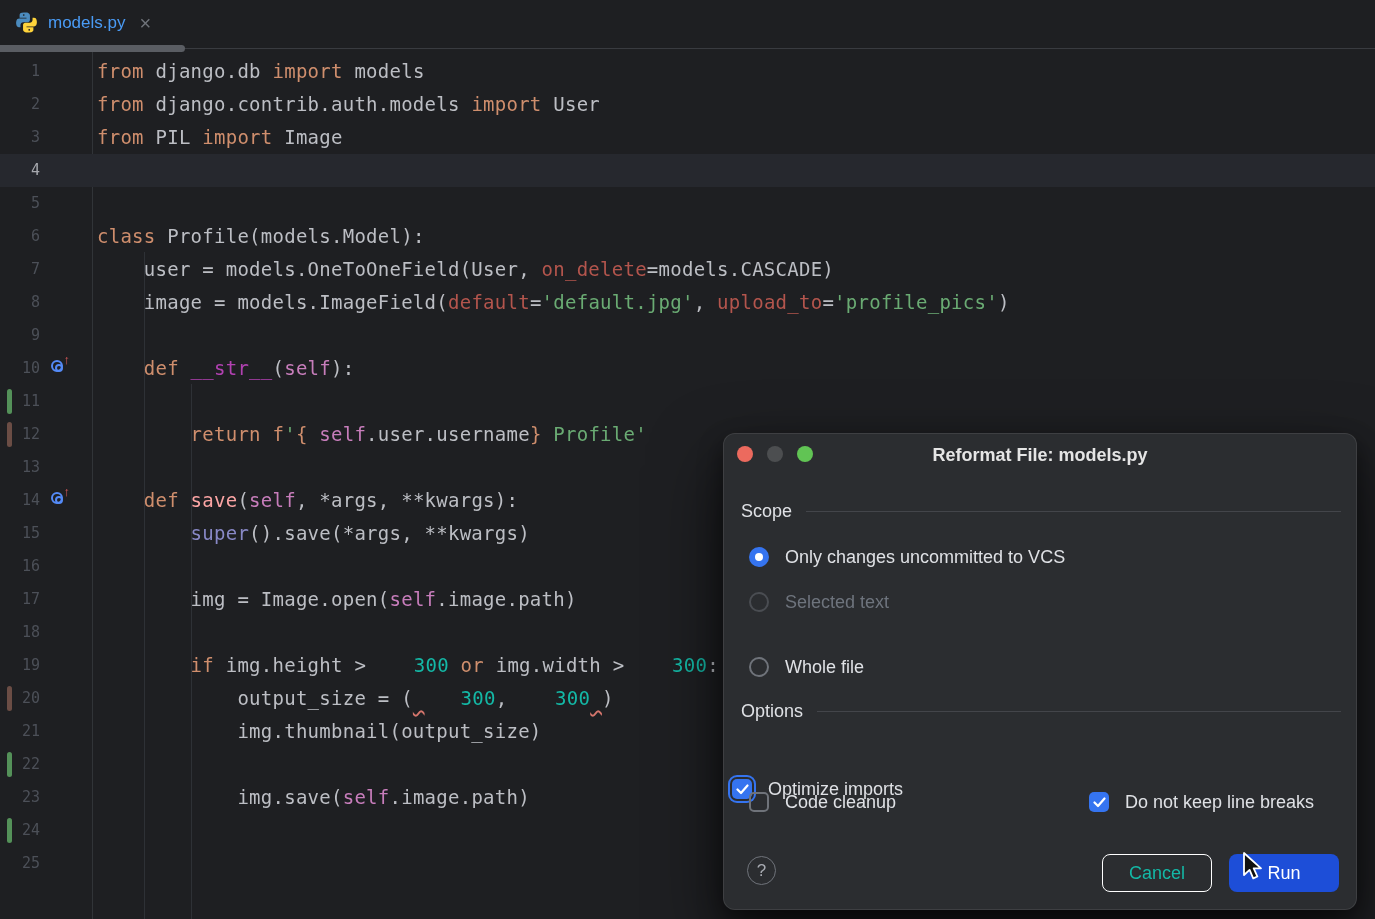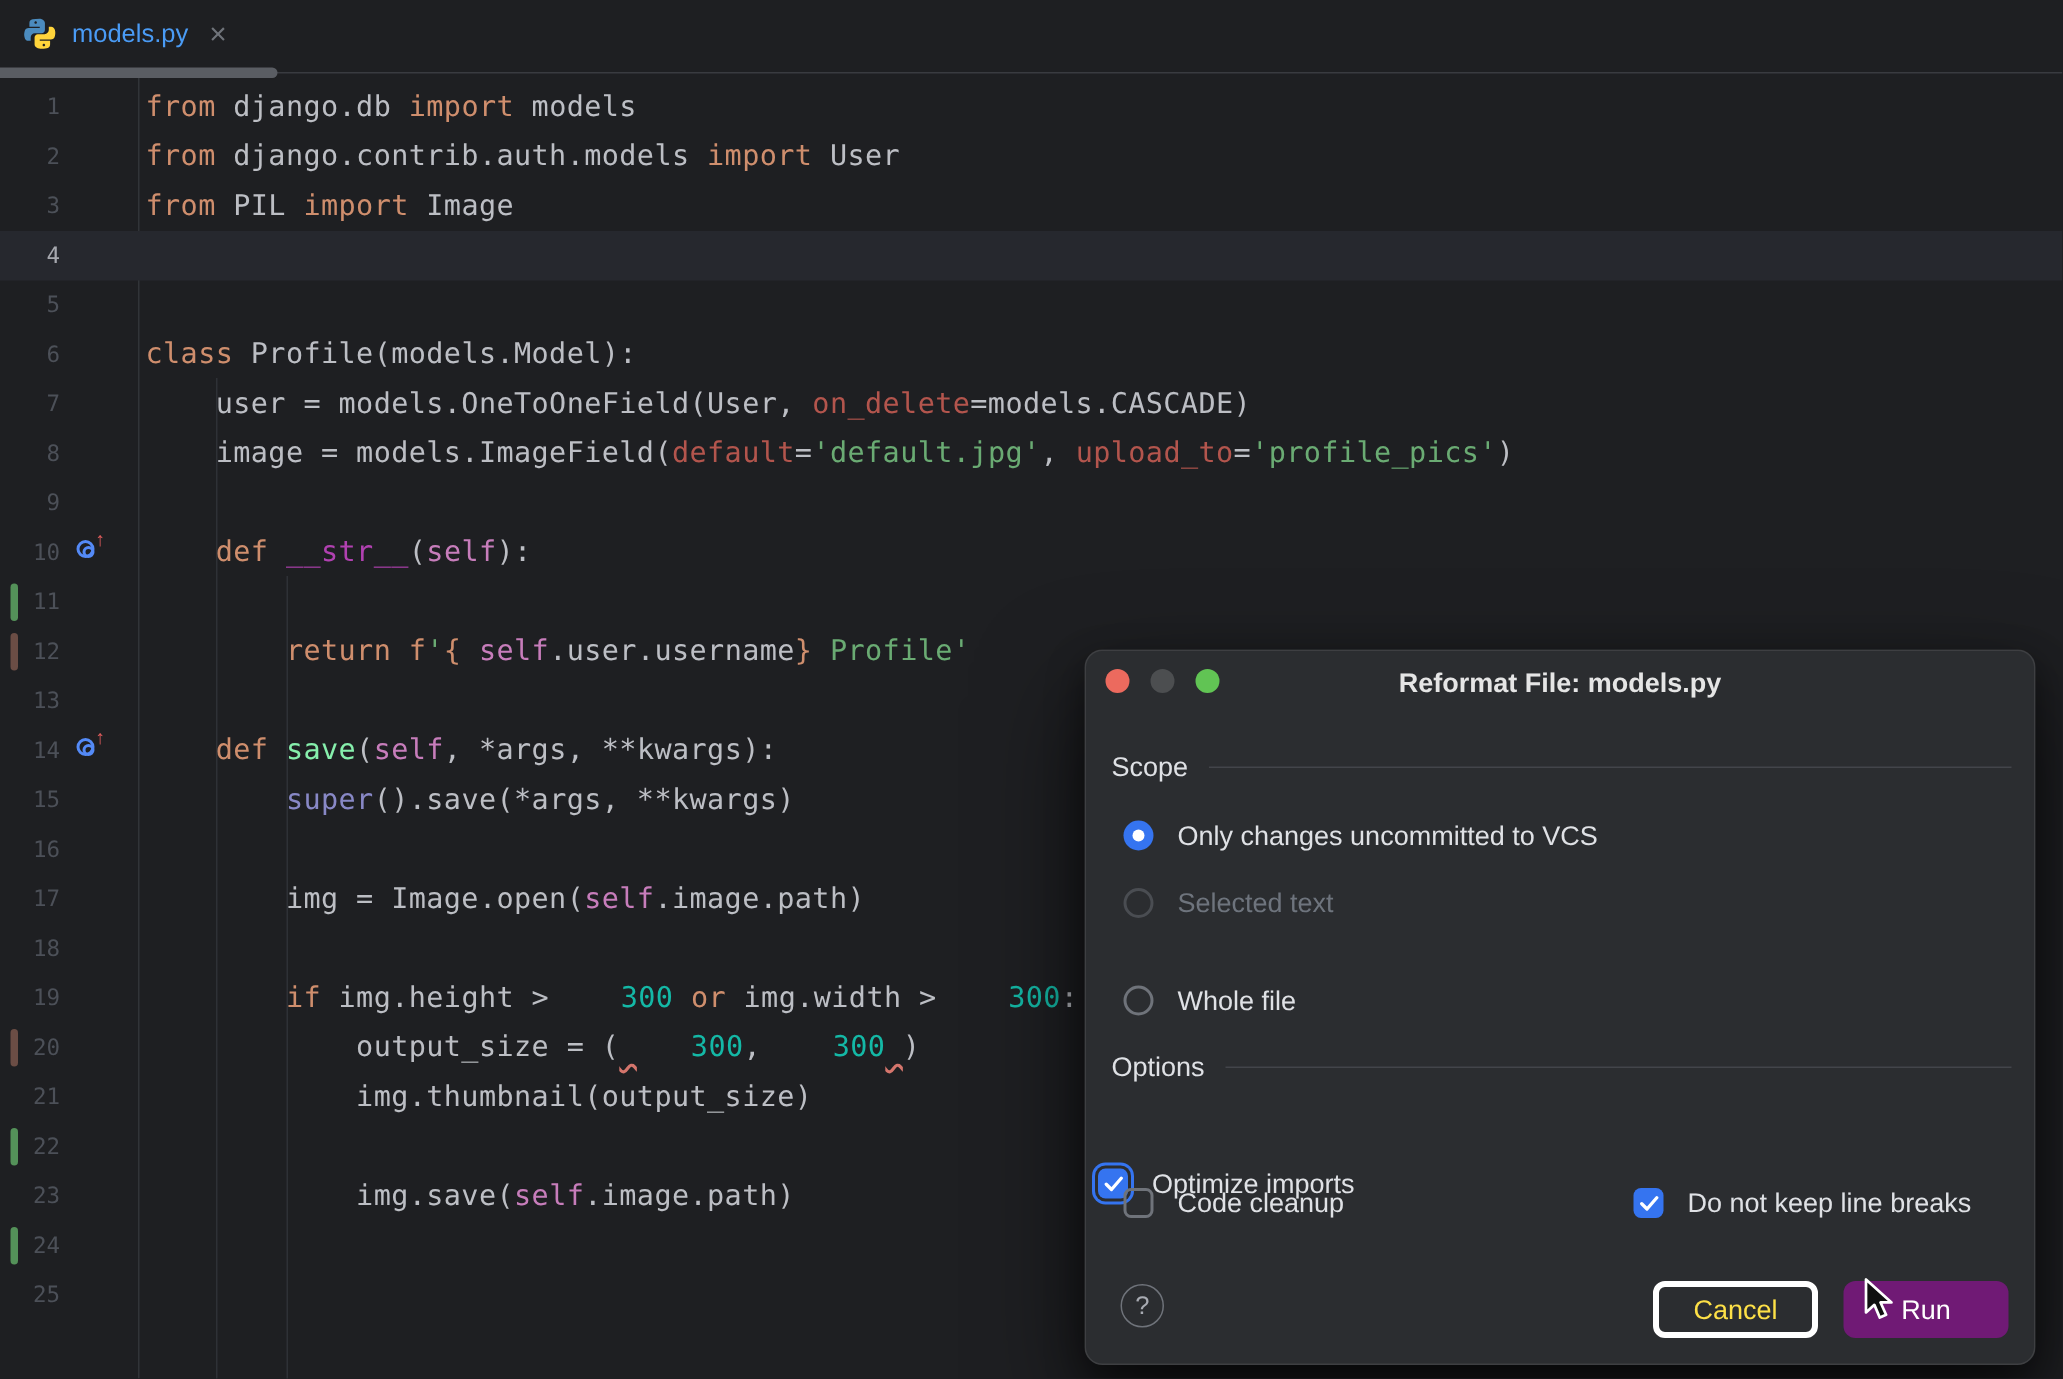--- a/index.html
+++ b/index.html
@@ -42,21 +42,21 @@
          font-size:13px; font-weight:bold; font-family:"Liberation Sans",sans-serif; }
   .code { position:absolute; left:97px; top:0; height:33px; line-height:33px;
           white-space:pre; font-size:19px; letter-spacing:0.26px; color:#BCBEC4; }
   .s-kw   { color:#CF8E6D; }
   .s-pl   { color:#BCBEC4; }
   .s-nm   { color:#B3554D; }
   .s-st   { color:#6AAB73; }
   .s-num  { color:#14b8a6;margin-left:36px; }
   .s-slf  { color:#C77DBB; }
   .s-magic{ color:#B141B1; }
-  .s-fn   { color:#86efac; }
+  .s-fn   { color:#fca5a5; }
   .s-bi   { color:#8888C6; }
   .squig  { text-decoration:underline wavy #D5756C 1.5px; text-underline-offset:5px;
             text-decoration-skip-ink:none; }
 
   
   .dialog { position:absolute; left:723px; top:433px; width:634px; height:477px;
     background:#2B2D30; border-radius:12px; border:1px solid rgba(255,255,255,.09);
     box-shadow:0 30px 70px rgba(0,0,0,.6), 0 10px 25px rgba(0,0,0,.45); }
   .tl { position:absolute; top:12px; left:13px; display:flex; gap:14px; }
   .dot { width:16px; height:16px; border-radius:50%; }
@@ -86,22 +86,22 @@
   .cb.checked { background:#3574F0; }
   .cb.checked svg { width:13px; height:11px; }
   .cb.focused { box-shadow:0 0 0 2px #2B2D30, 0 0 0 4px #3574F0; border-radius:5px; }
 
   .help { position:absolute; left:23px; bottom:24px; width:29px; height:29px;
     border:1.5px solid #6F737A; border-radius:50%; color:#A8ABB2; font-size:17px;
     display:flex; align-items:center; justify-content:center; }
   .btn { position:absolute; top:420px; width:110px; height:38px; border-radius:8px;
     font-size:18px; display:flex; align-items:center; justify-content:center;
     font-family:"Liberation Sans",sans-serif; cursor:default; }
-  .btn.cancel { left:378px; border:4px solid #ffffff; color:#fde047; background:transparent; }
-  .btn.run    { left:505px; background:#701a75; color:#FFFFFF; border:none; }
+  .btn.cancel { left:378px; border:1px solid #ffffff; color:#14b8a6; background:transparent; }
+  .btn.run    { left:505px; background:#1d4ed8; color:#FFFFFF; border:none; }
 
   .cursor { position:absolute; left:1240px; top:852px; width:24px; height:30px; pointer-events:none; }
 </style>
 </head>
 <body>
 
 <div class="tabbar">
   <div class="tab">
     <svg class="tab-icon" viewBox="0 0 16 16">
       <path fill="#4B8BBE" d="M7.9 1c-1.2 0-2.3.1-3.2.3-1 .2-1.5.8-1.5 1.7v1.7H8v.6H2.9c-.9 0-1.7.5-1.9 1.5-.3 1.1-.3 1.8 0 3 .2.9.8 1.5 1.7 1.5h1.1V9.7c0-1 .9-1.9 1.9-1.9h3.2c.8 0 1.5-.7 1.5-1.5V3c0-.8-.7-1.4-1.5-1.7C8.9 1.1 8.5 1 7.9 1zm-1.8 1.2c.3 0 .6.3.6.6s-.3.6-.6.6-.6-.3-.6-.6.3-.6.6-.6z"></path>

